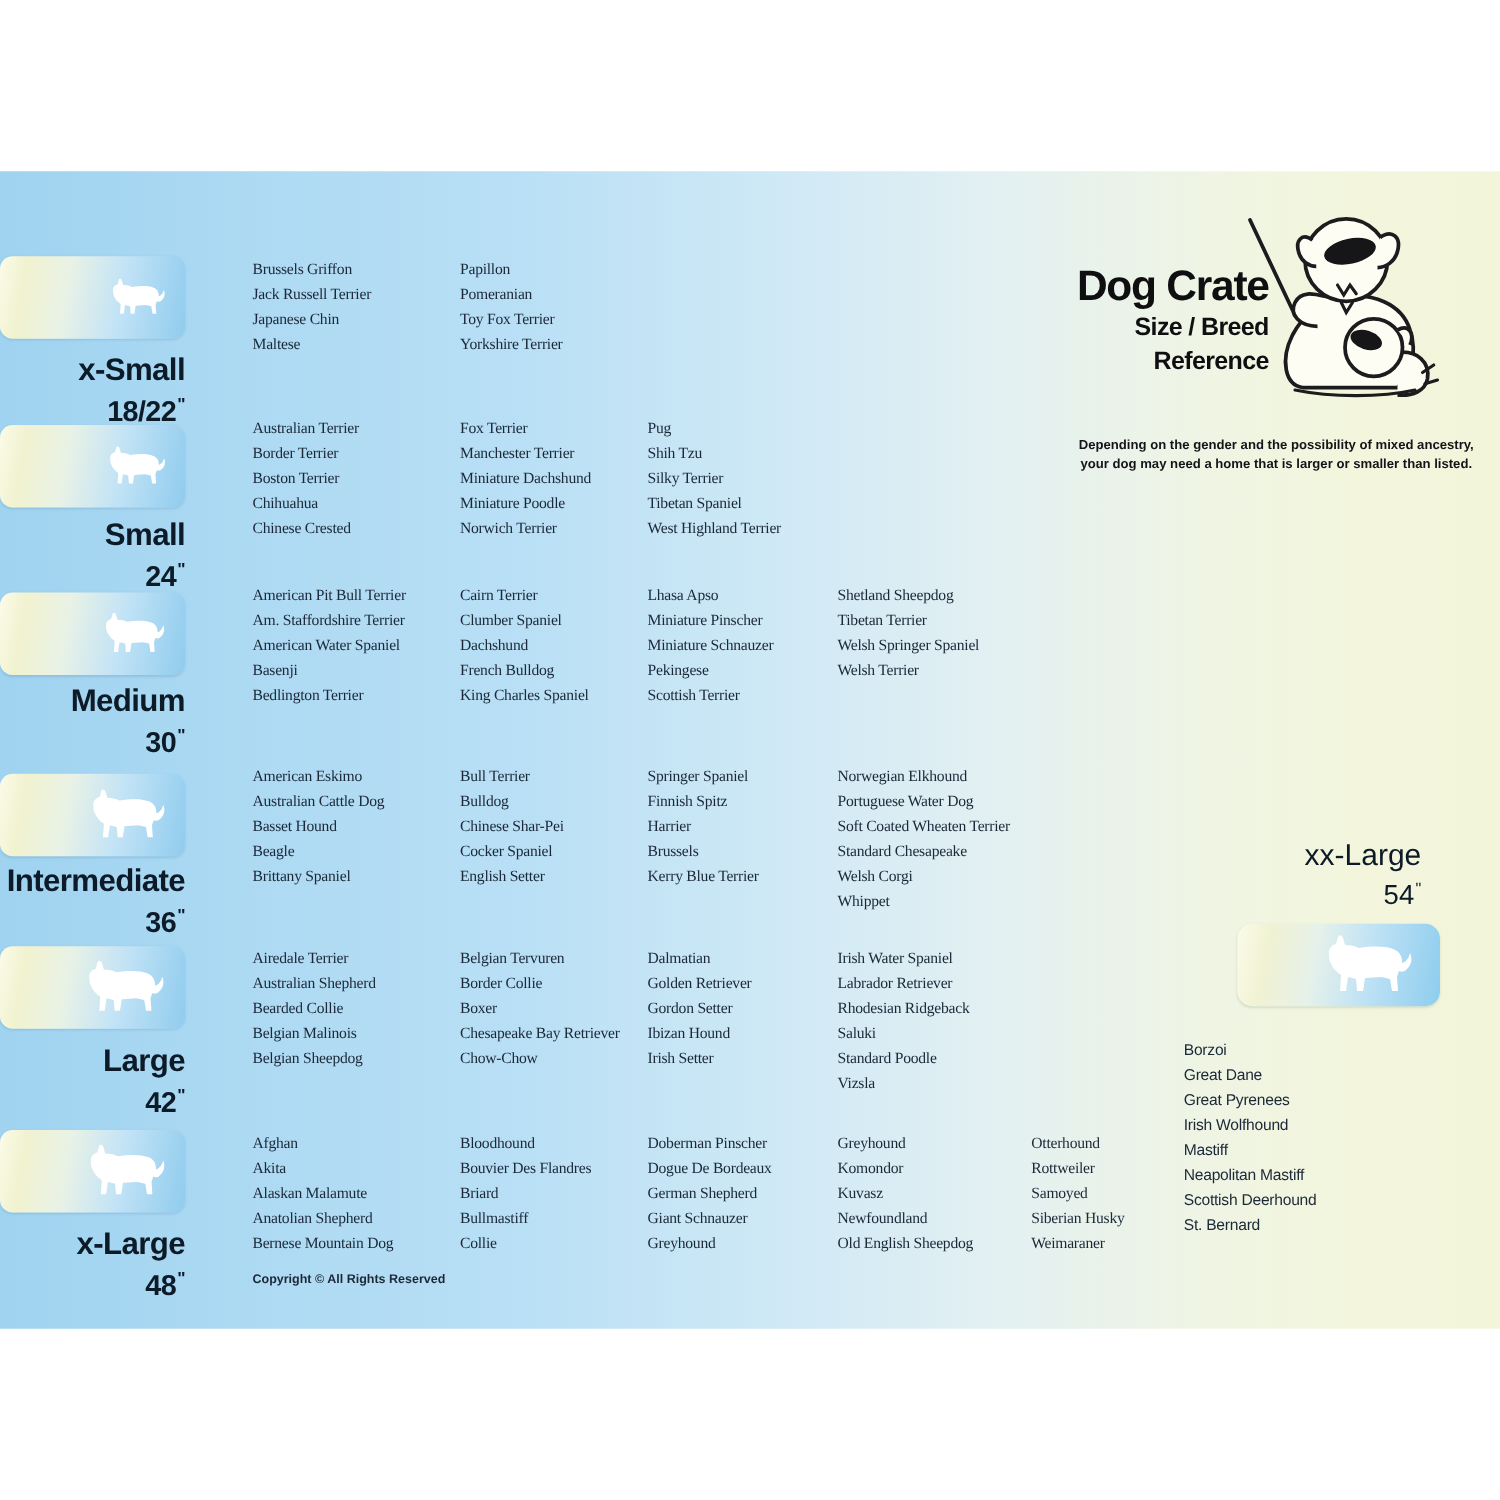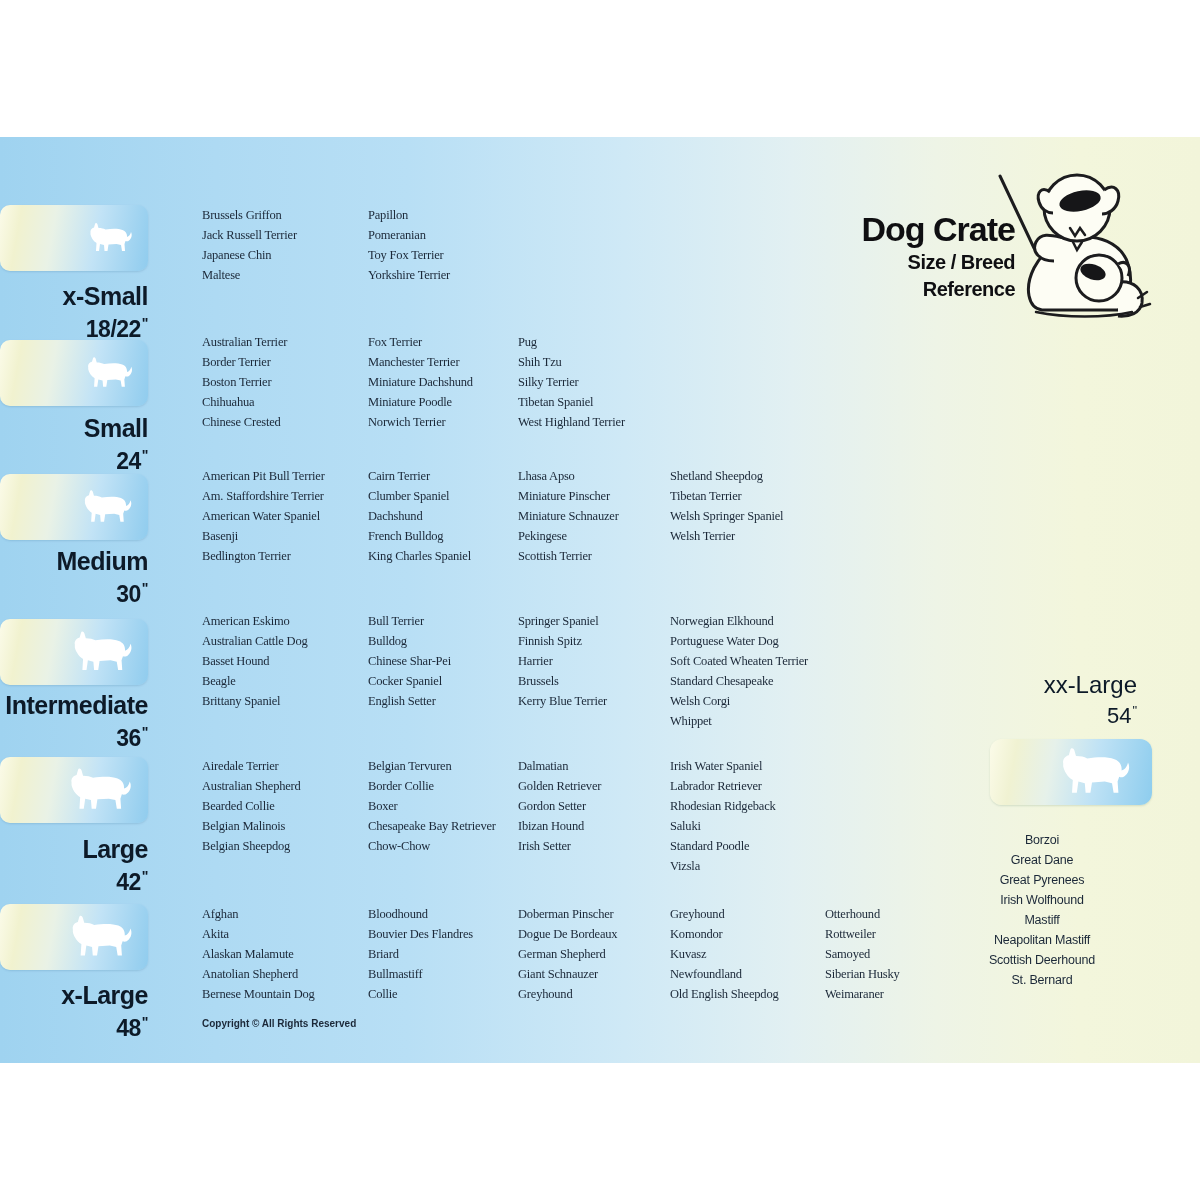--- a/index.html
+++ b/index.html
@@ -57,21 +57,21 @@
   .bgp .c0{left:0;width:162px}
   .bgp .c1{left:166px;width:146px}
   .bgp .c2{left:316px;width:152px}
   .bgp .c3{left:468px;width:180px}
   .bgp .c4{left:623px;width:134px}
   .breed{font-size:12.5px;line-height:20px;color:#1b2838;letter-spacing:-0.2px;}
 
   
   .xxl-list{position:absolute;left:947px;top:830px;width:190px;}
   .xxl-list .col{position:static;width:100%;}
-  .xxl-list .breed{text-align:center;}
+  .xxl-list .breed{text-align:left;}
 
   
   .title-block{position:absolute;left:845px;top:210px;width:170px;text-align:right;color:#0f0f12;}
   .title-main{font-size:34px;font-weight:bold;letter-spacing:-1px;white-space:nowrap;display:block;}
   .title-sub{font-size:20px;font-weight:bold;letter-spacing:-0.5px;display:block;line-height:27px;}
   .title-sub.first{}
 
   .disclaimer{
     position:absolute;left:843px;top:349px;width:356px;text-align:center;
     font-size:10.5px;font-weight:bold;line-height:15px;color:#14141a;
@@ -344,20 +344,24 @@
       <path d="M138,96 C147,91 152,99 148,108"></path>
     </g>
     <ellipse cx="113" cy="104" rx="13" ry="7.5" transform="rotate(18 113 104)" fill="#161618"></ellipse>
     <g stroke="#1c1c1e" stroke-width="2.5" fill="none" stroke-linecap="round">
       <path d="M56,144 C85,150 125,150 152,144"></path>
       <path d="M158,130 l9,-6"></path>
       <path d="M160,139 l10,-3"></path>
     </g>
   </svg>
 
+  <div class="disclaimer">
+    <div>Depending on the gender and the possibility of mixed ancestry,</div>
+    <div>your dog may need a home that is larger or smaller than listed.</div>
+  </div>
 
   <div class="xxl-label">
     <span class="nm">xx-Large</span>
     <span class="dim"><span>54</span><span class="unit">"</span></span>
   </div>
   <div class="xxl-badge">
     <svg width="72" height="52" viewBox="0 0 90 64">
         <use href="#dogSil" fill="#ffffff"></use>
       </svg>
   </div>

